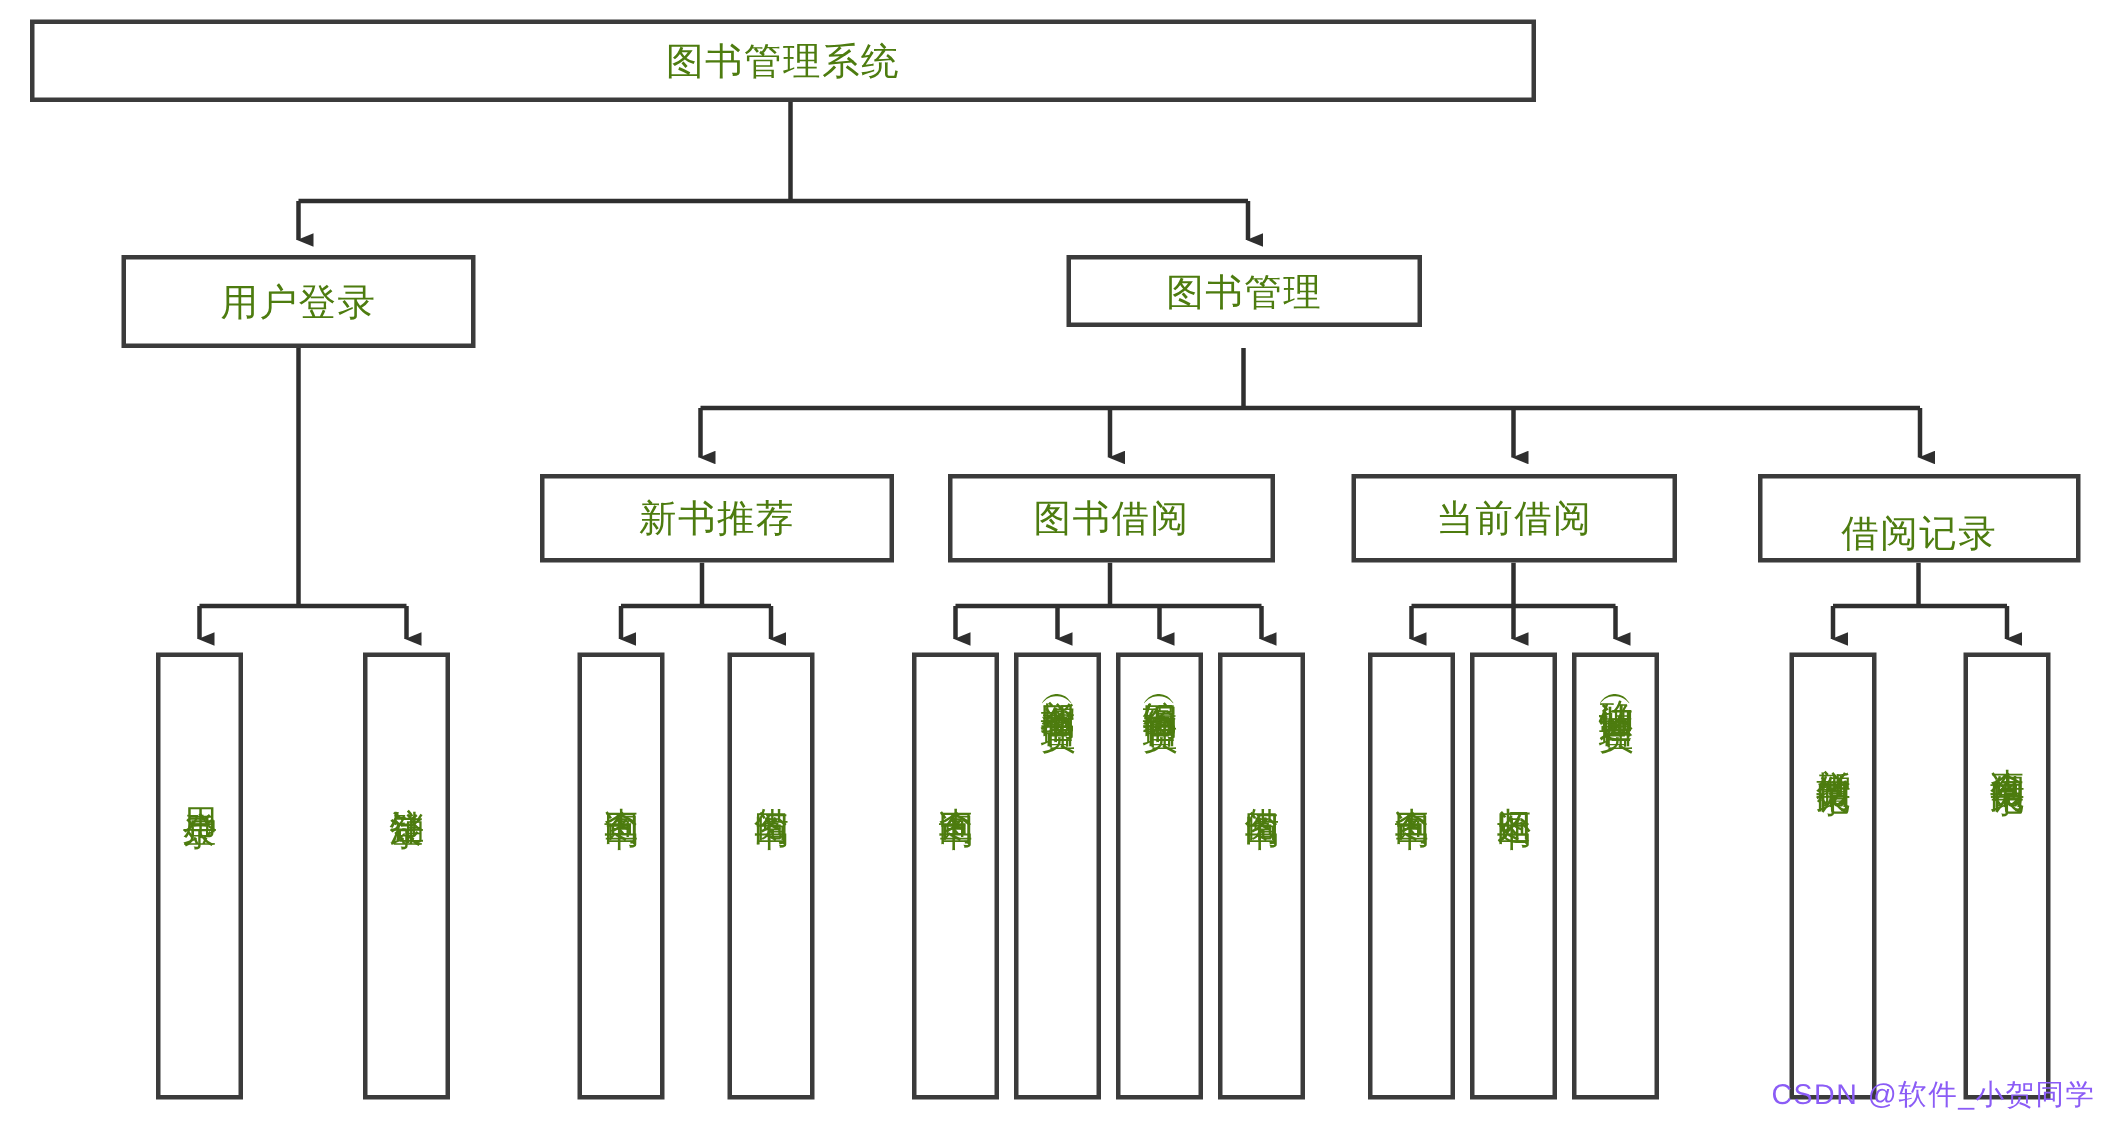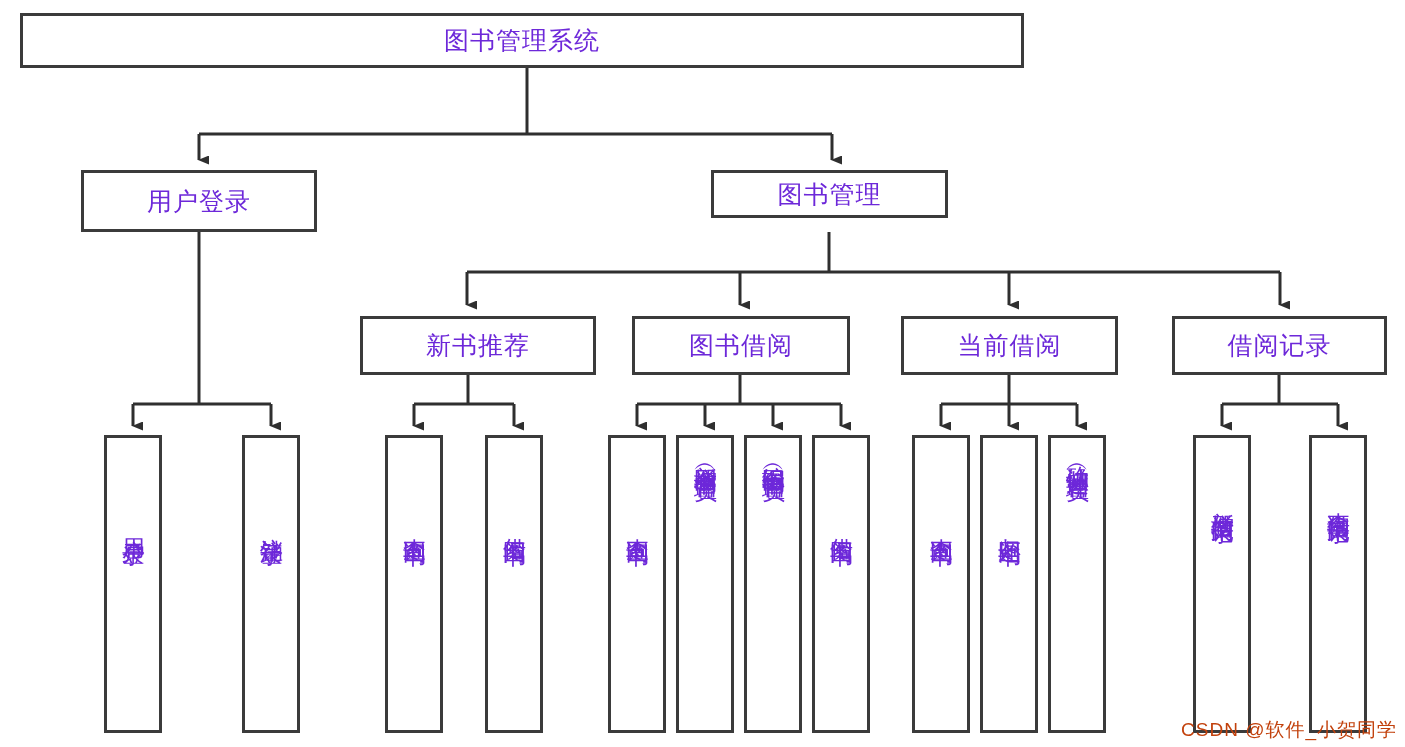--- a/index.html
+++ b/index.html
@@ -25,21 +25,21 @@
     height: 747px;
   }
   .node {
     position: absolute;
     box-sizing: border-box;
     border: 3px solid #3b3b3b;
     background: #ffffff;
     display: flex;
     align-items: center;
     justify-content: center;
-    color: #6d28d9;
+    color: #4d7c0f;
   }
   .node.h {
     font-size: 25px;
     letter-spacing: 1px;
   }
   .node.leaf {
     font-size: 23px;
     align-items: flex-start;
     justify-content: center;
     padding-top: 4px;
@@ -53,21 +53,21 @@
     display: block;
   }
   .leaf.mid .vtext { margin-top: 78px; }
   .leaf.tall .vtext { margin-top: 6px; }
   .leaf.low .vtext { margin-top: 52px; }
   .watermark {
     position: absolute;
     right: 8px;
     bottom: 4px;
     font-size: 19px;
-    color: #c2410c;
+    color: #8b5cf6;
     letter-spacing: 1px;
     white-space: nowrap;
   }
 </style>
 </head>
 <body>
 
 <div id="stage">
 
   <svg id="wires" viewBox="0 0 1405 747" xmlns="http://www.w3.org/2000/svg">
@@ -133,21 +133,21 @@
 
   <div class="node h" style="left:360px; top:316px; width:236px; height:59px;">
     <span>新书推荐</span>
   </div>
   <div class="node h" style="left:632px; top:316px; width:218px; height:59px;">
     <span>图书借阅</span>
   </div>
   <div class="node h" style="left:901px; top:316px; width:217px; height:59px;">
     <span>当前借阅</span>
   </div>
-  <div class="node h" style="left:1172px; top:316px; width:215px; height:59px;">
+  <div class="node h" style="left:1172px; top:316px; width:215px; height:59px;align-items:flex-end;">
     <span>借阅记录</span>
   </div>
 
   <div class="node leaf mid" style="left:104px; top:435px; width:58px; height:298px;">
     <span class="vtext">用户登录</span>
   </div>
   <div class="node leaf mid" style="left:242px; top:435px; width:58px; height:298px;">
     <span class="vtext">注销登录</span>
   </div>
 

